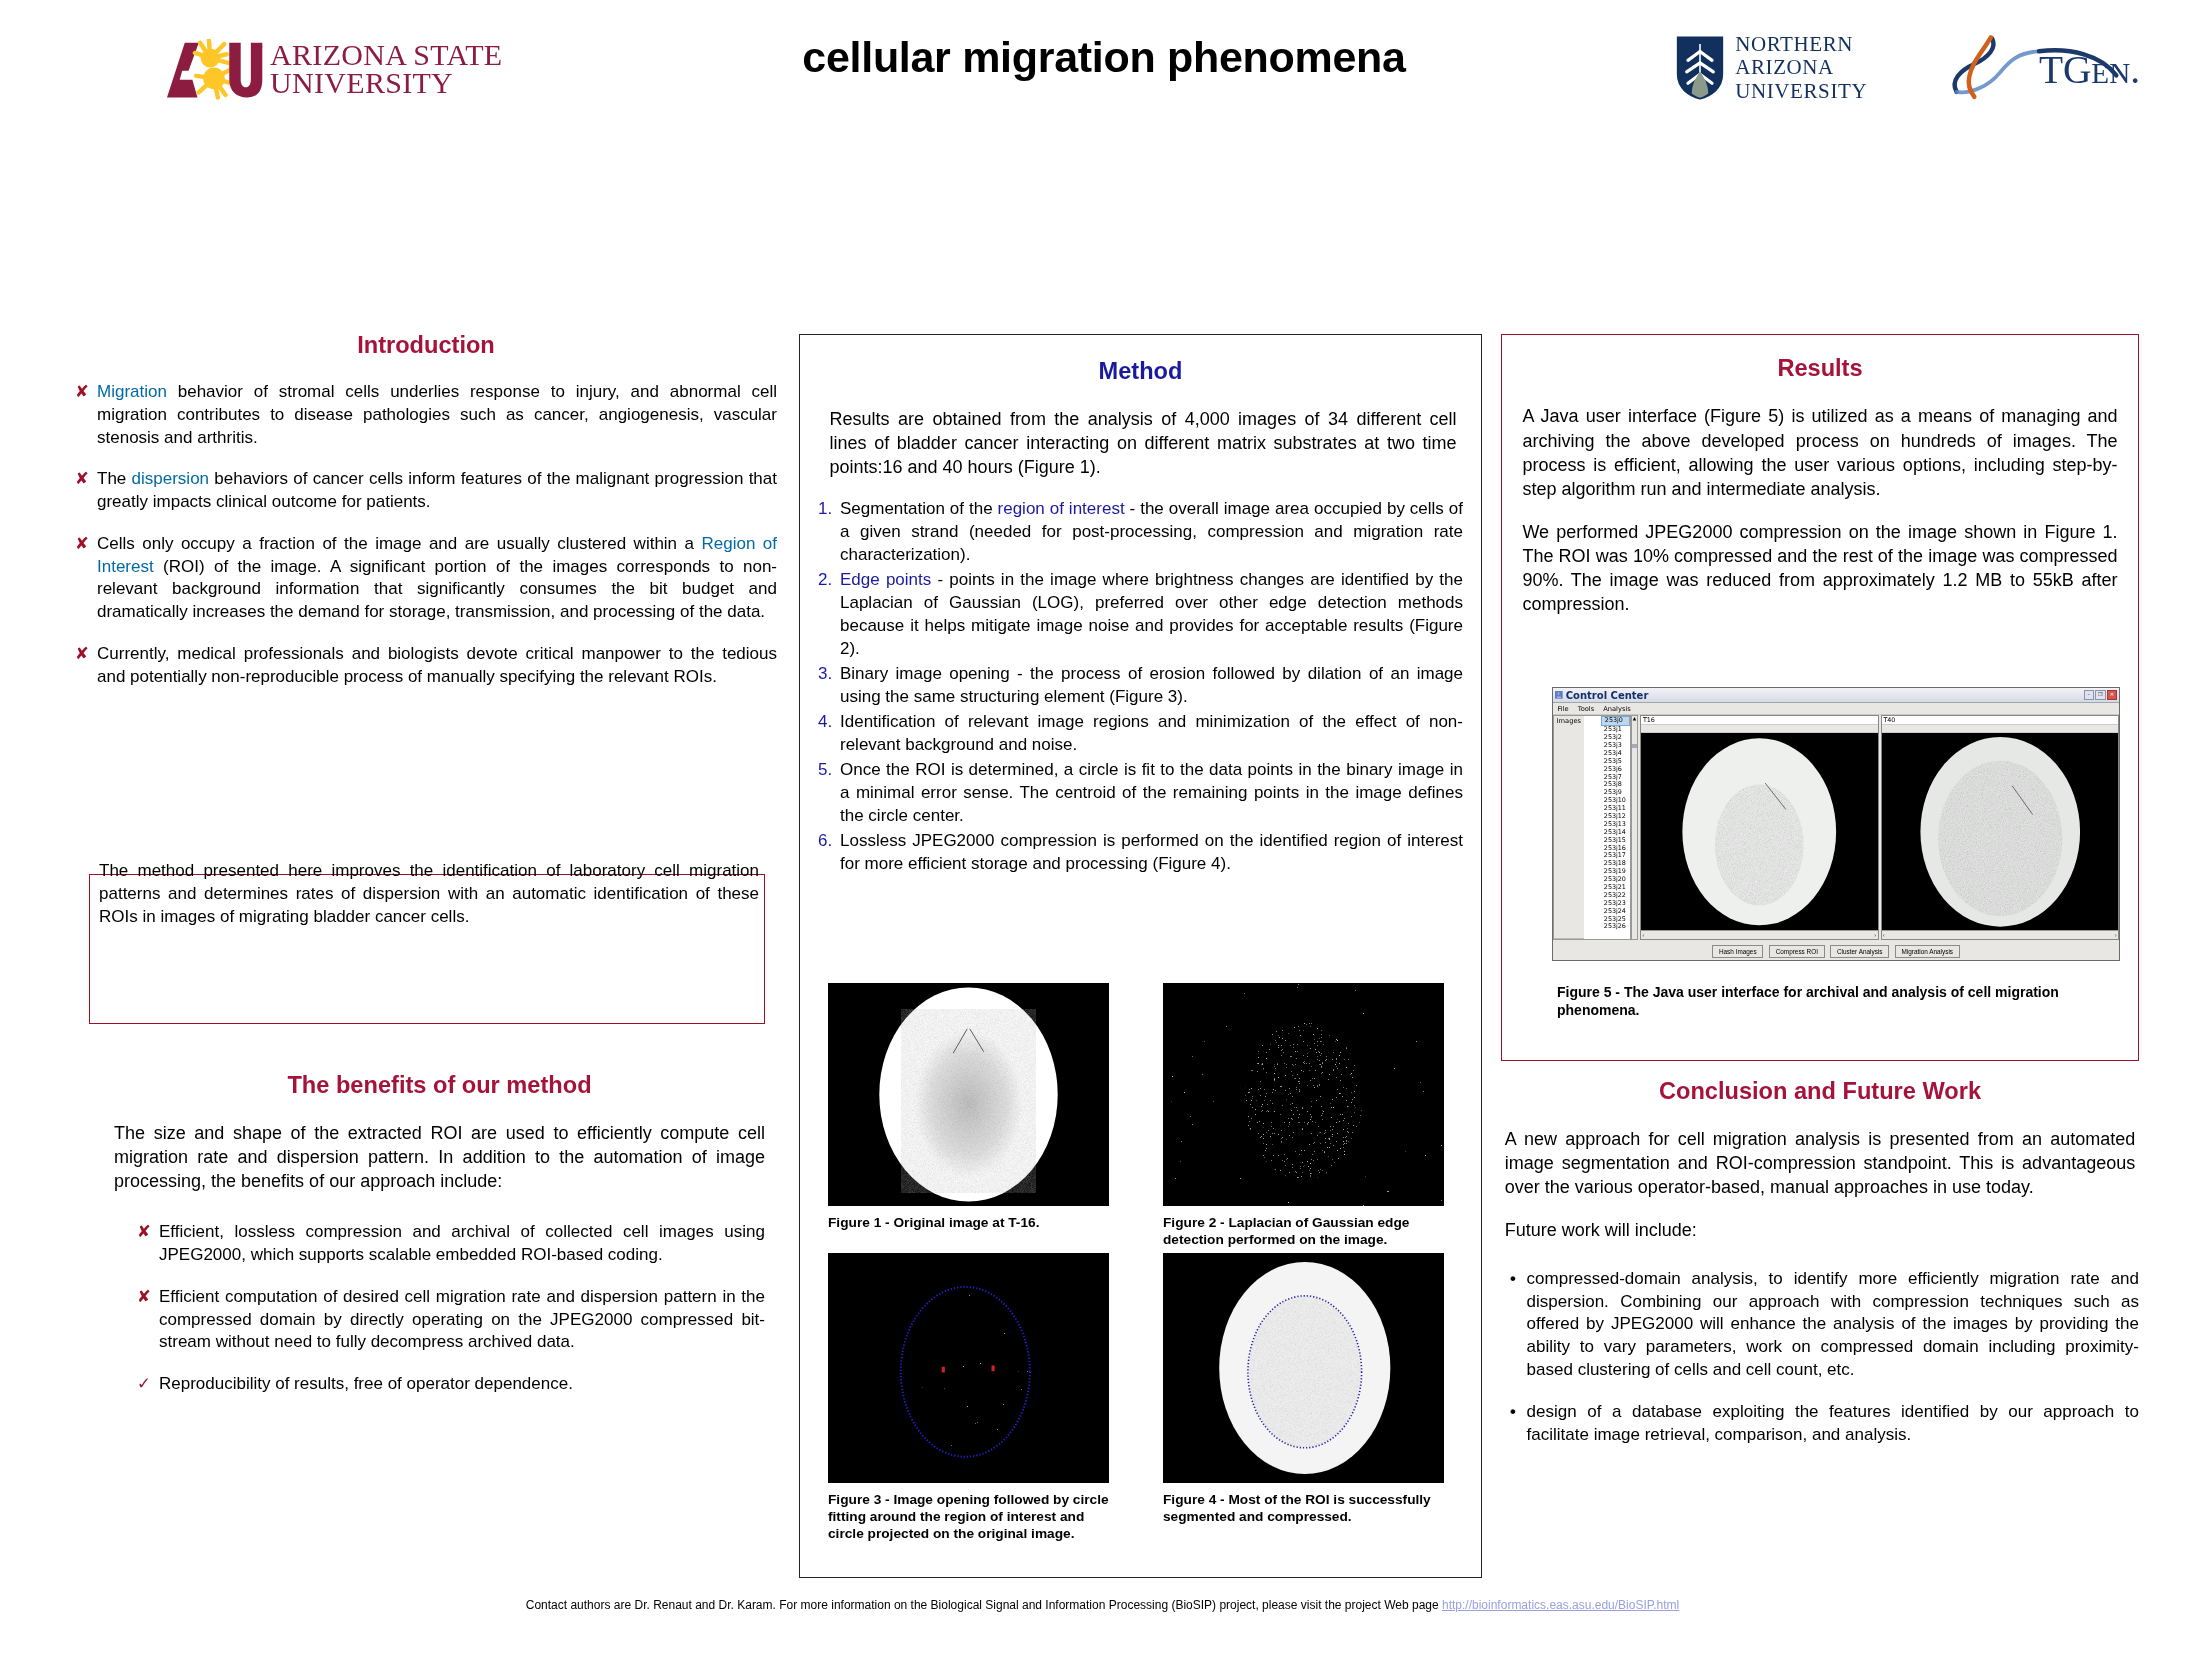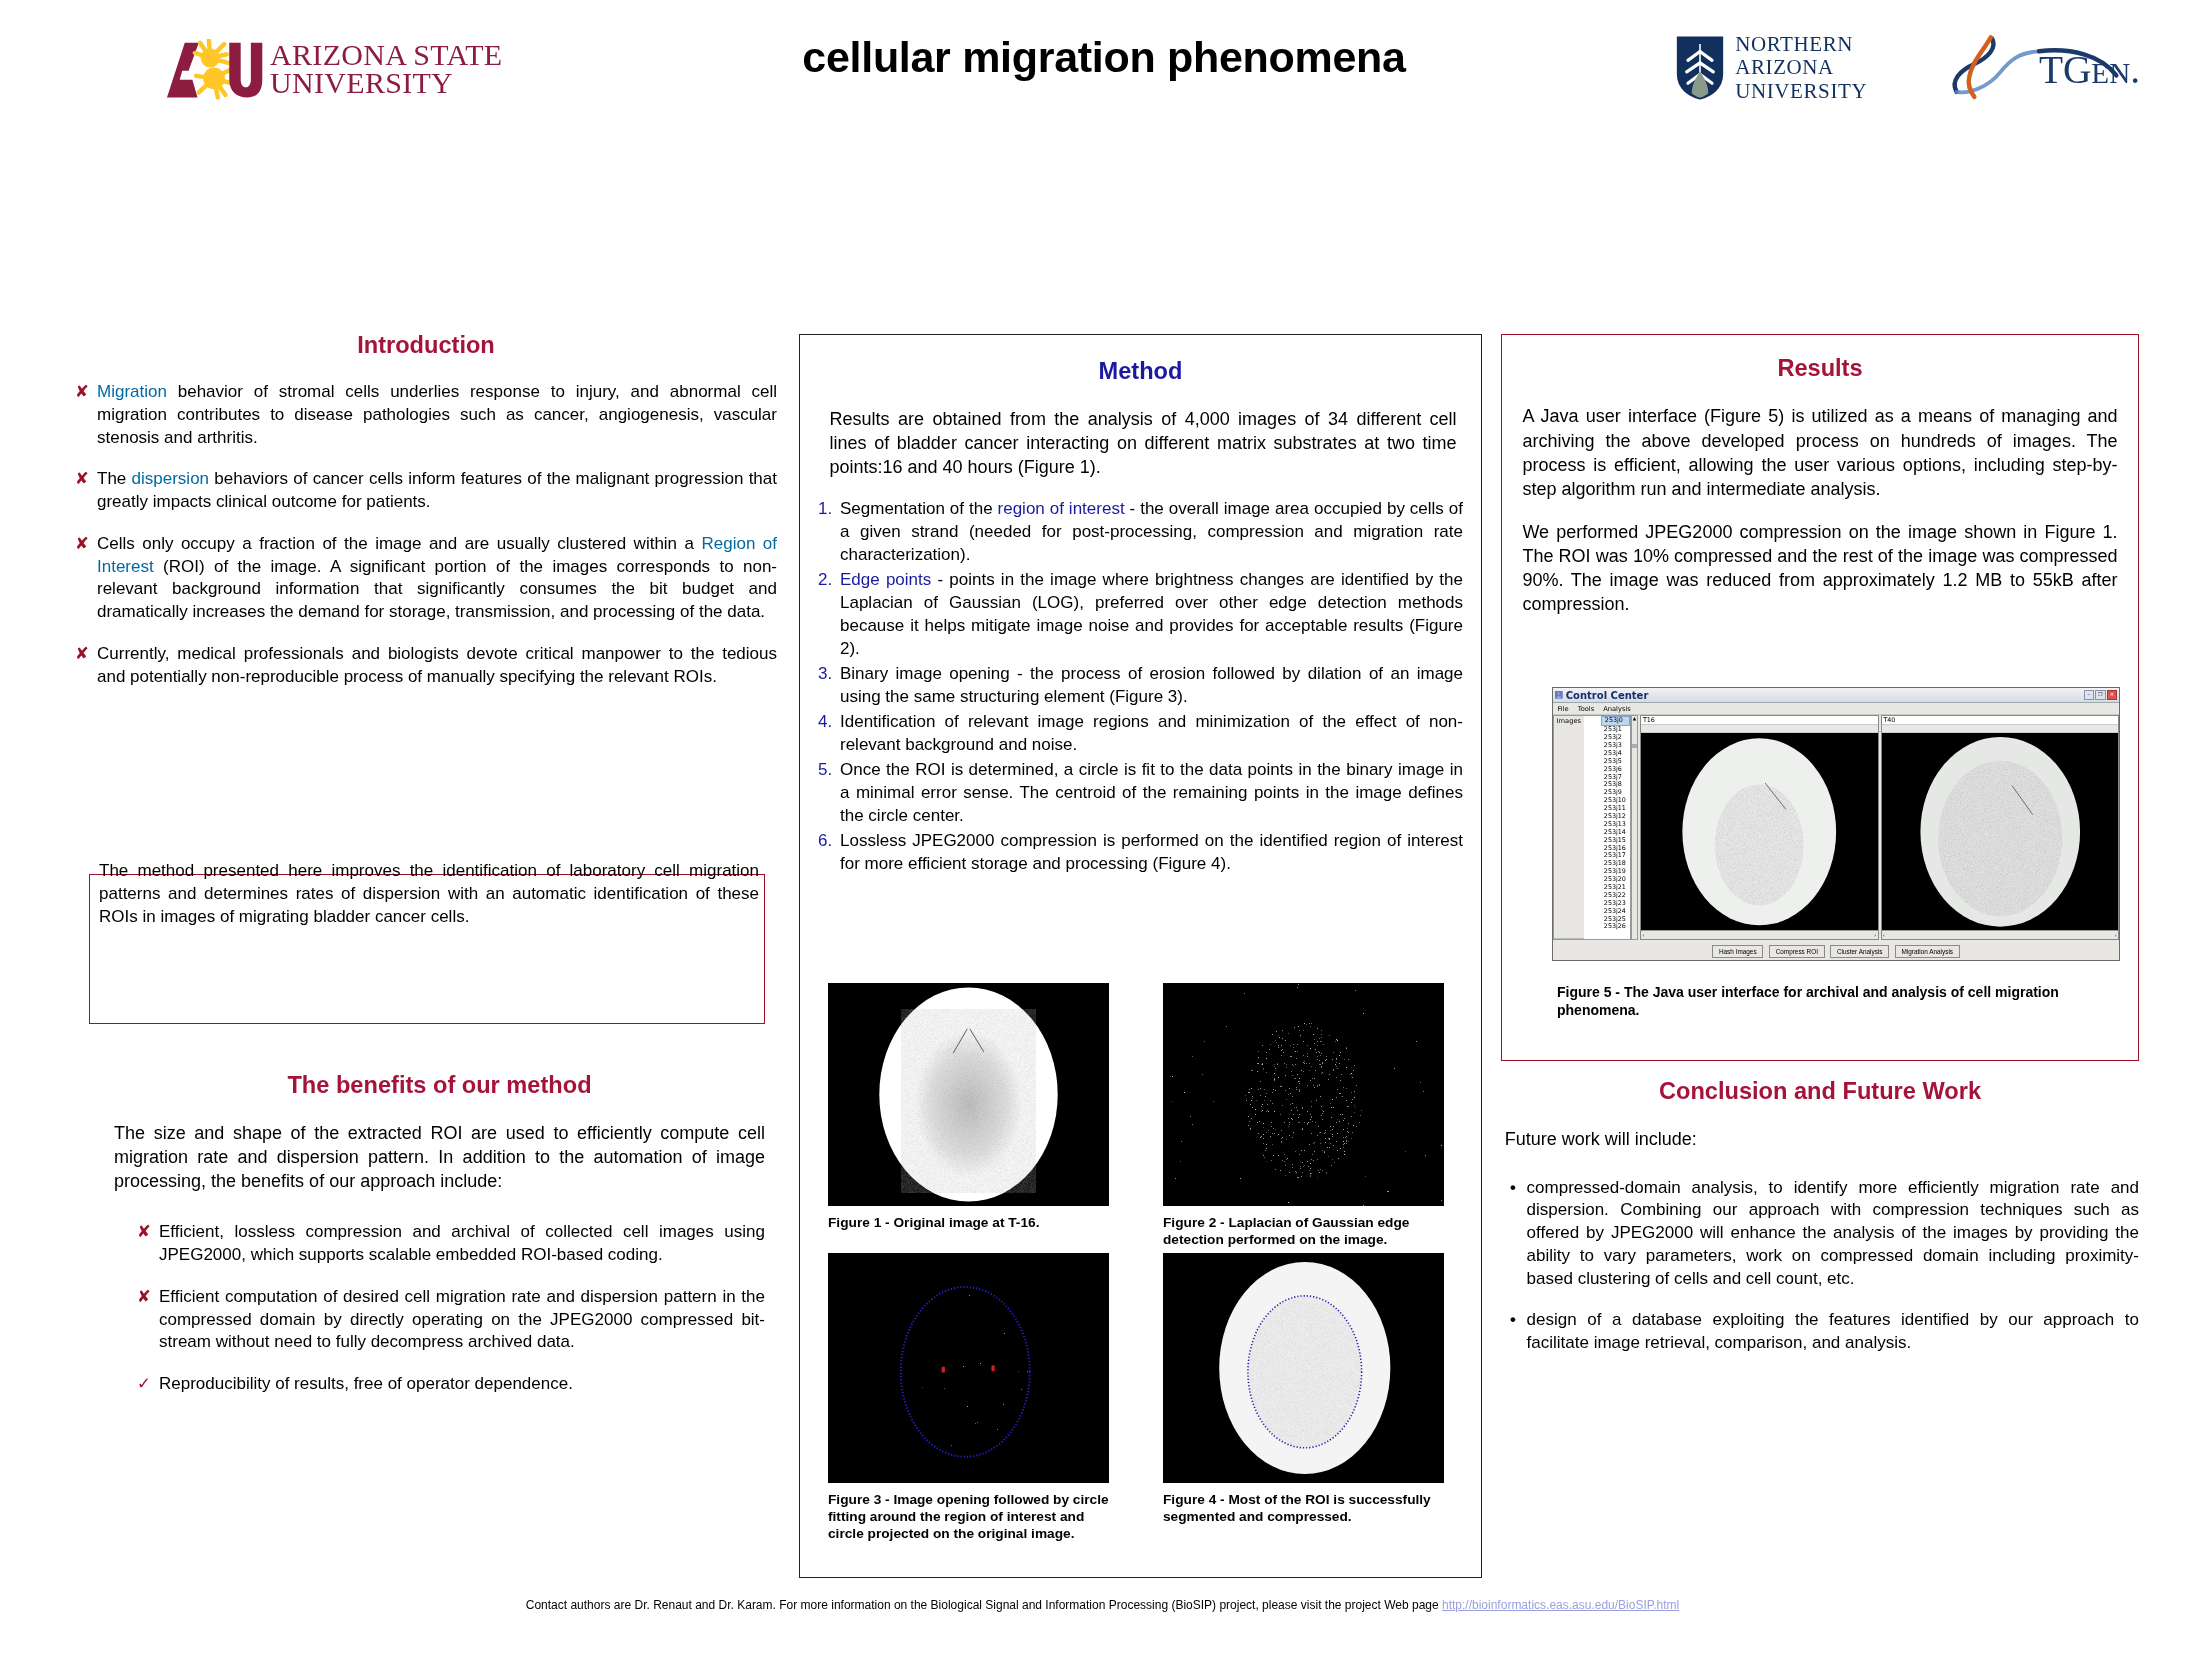--- a/index.html
+++ b/index.html
@@ -514,20 +514,21 @@
     <button class="ju-btn">Compress ROI</button>
     <button class="ju-btn">Cluster Analysis</button>
     <button class="ju-btn">Migration Analysis</button>
   </div>
 </div>
 <div id="fig5-cap">Figure 5 - The Java user interface for archival and analysis of cell migration phenomena.</div>
 
 <div class="panel" id="panel-conclusion">
   <div class="panel-title t-crimson">Conclusion and Future Work</div>
   <div class="body-txt" style="padding:0 3.8px;">
+    <p>A new approach for cell migration analysis is presented from an automated image segmentation and ROI-compression standpoint. This is advantageous over the various operator-based, manual approaches in use today.</p>
     <p style="margin-bottom:25.5px;">Future work will include:</p>
   </div>
   <div style="padding-left:9px;">
     <div class="bullet-row">
       <div class="bullet-mark" style="color:#000;flex:0 0 16.6px;">•</div>
       <div class="bullet-body">compressed-domain analysis, to identify more efficiently migration rate and dispersion. Combining our approach with compression techniques such as offered by JPEG2000 will enhance the analysis of the images by providing the ability to vary parameters, work on compressed domain including proximity-based clustering of cells and cell count, etc.</div>
     </div>
     <div class="bullet-row">
       <div class="bullet-mark" style="color:#000;flex:0 0 16.6px;">•</div>
       <div class="bullet-body">design of a database exploiting the features identified by our approach to facilitate image retrieval, comparison, and analysis.</div>

